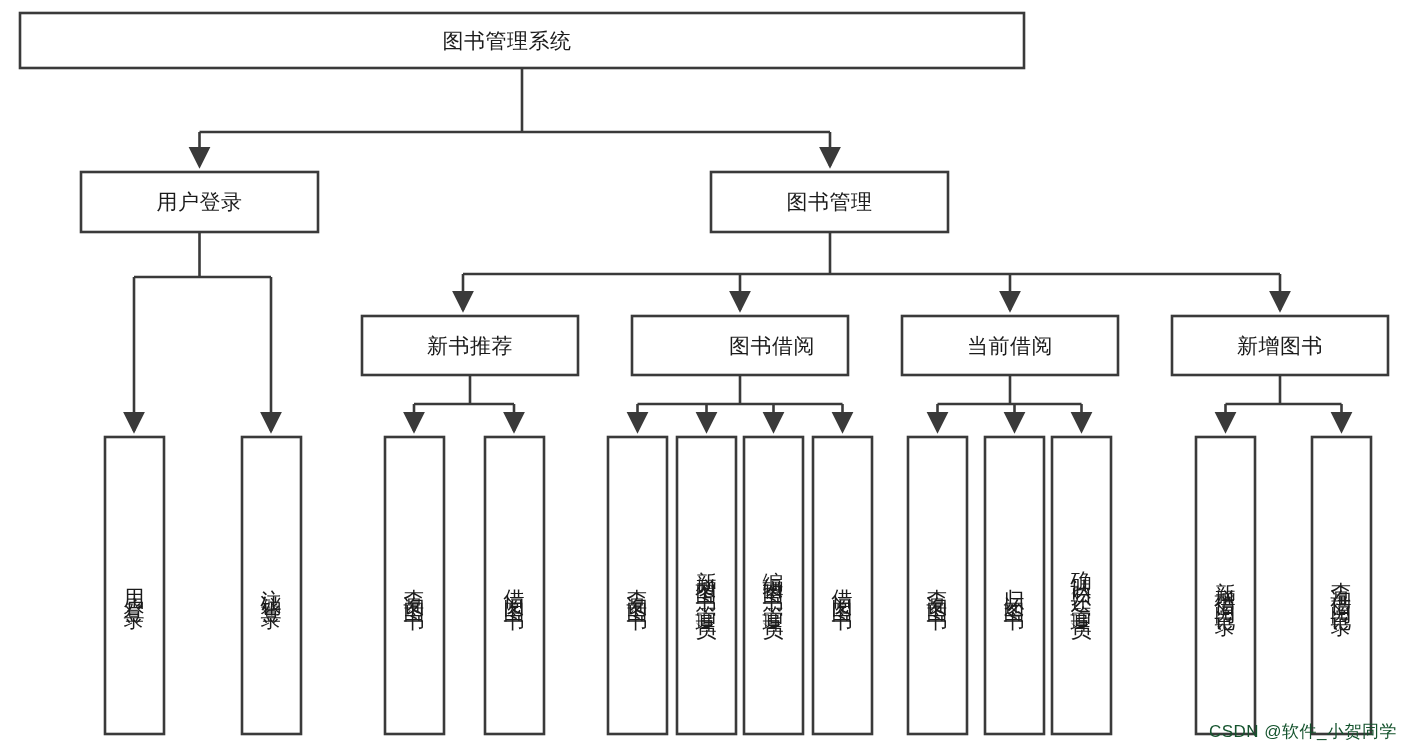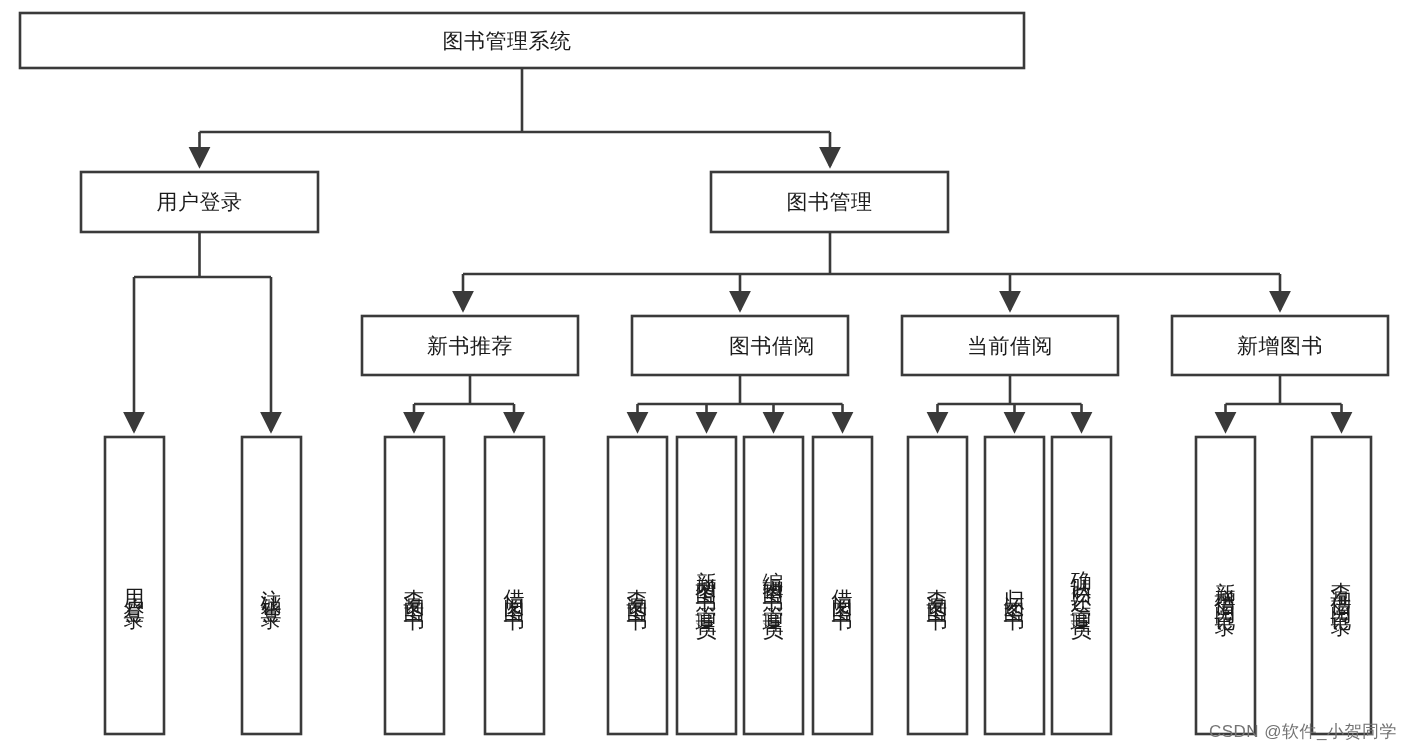--- a/index.html
+++ b/index.html
@@ -59,21 +59,21 @@
     text-orientation: upright;
     font-size: 21px;
     letter-spacing: 7px;
     line-height: 1;
   }
   .watermark {
     position: absolute;
     right: 8px;
     bottom: 4px;
     font-size: 17px;
-    color: #737373;
+    color: #14532d;
     white-space: nowrap;
     letter-spacing: 0.5px;
   }
 </style>
 </head>
 <body>
 
 <div id="diagram-root">
 
   <svg id="tree-svg" viewBox="0 0 1405 747">

